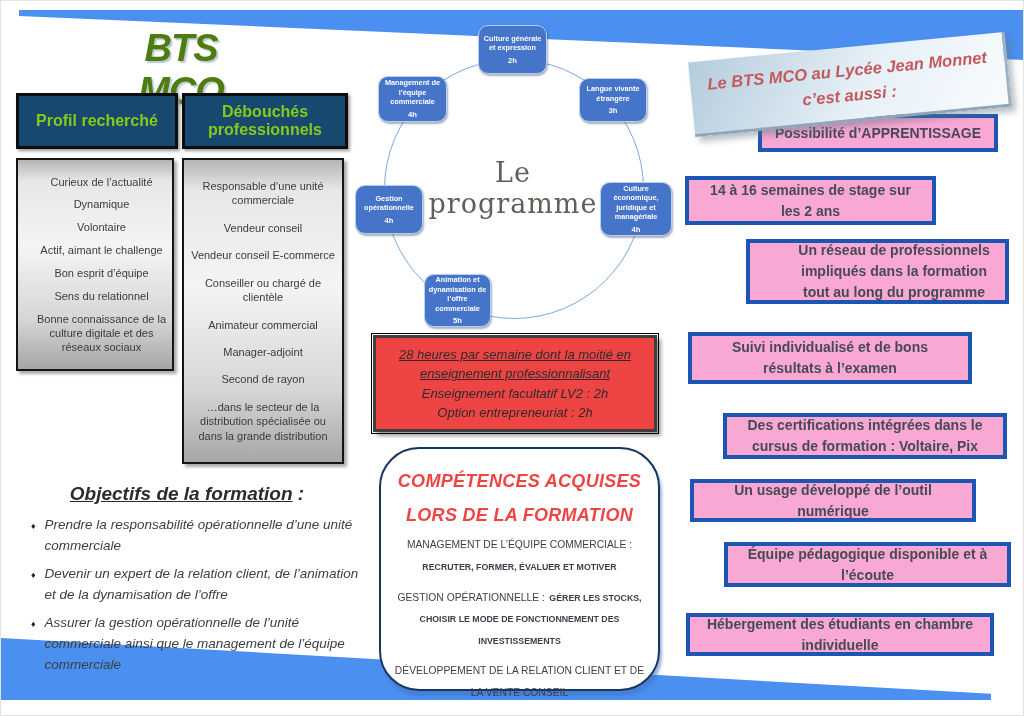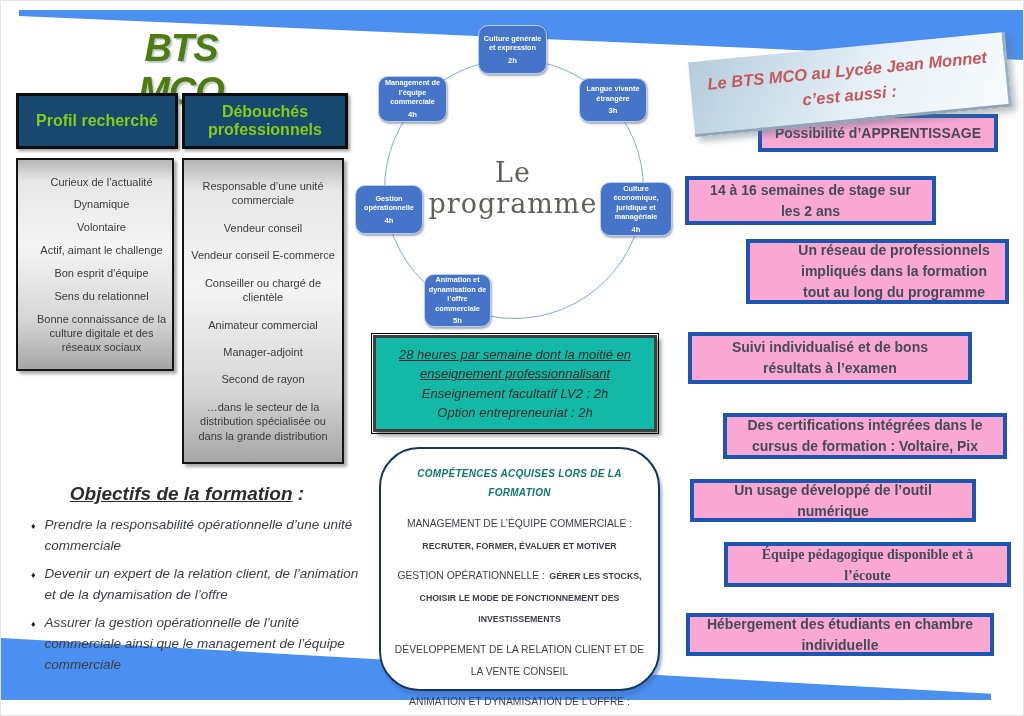--- a/index.html
+++ b/index.html
@@ -53,32 +53,32 @@
   .node .hrs{margin-top:3px;font-size:7.6px;}
   #node-0{left:477px;top:24px;width:69px;height:49px;}
   #node-1{left:377px;top:75px;width:69px;height:46px;}
   #node-2{left:578px;top:77px;width:68px;height:44px;}
   #node-3{left:354px;top:184px;width:68px;height:49px;}
   #node-4{left:599px;top:181px;width:72px;height:54px;}
   #node-5{left:423px;top:273px;width:67px;height:53px;}
   #node-6{left:530px;top:273px;width:78px;height:53px;}
 
   
-  #hours-box{position:absolute;z-index:3;left:372px;top:334px;width:284px;height:97px;background:#14b8a6;
+  #hours-box{position:absolute;z-index:3;left:372px;top:334px;width:284px;height:97px;background:#ef4444;
       border:3px solid #3f3f3f;outline:1px solid #000;outline-offset:1px;box-shadow:4px 4px 4px #9d9d9d;
       display:flex;flex-direction:column;align-items:center;justify-content:center;
       font-style:italic;font-size:13px;color:#2c2c2c;line-height:1.5;text-align:center;box-sizing:border-box;}
   #hours-box .u{text-decoration:underline;}
 
   
   #comp-box{position:absolute;z-index:3;left:378px;top:446px;width:281px;height:244px;background:#fff;
       border:2px solid #17365d;border-radius:40px;box-shadow:2px 5px 3px rgba(68,114,196,.55);
       padding:15px 13px;box-sizing:border-box;text-align:center;}
-  #comp-title{font-size:10px;font-weight:bold;font-style:italic;color:#0f766e;line-height:1.9;
-      margin-bottom:9px;letter-spacing:.3px;}
+  #comp-title{font-size:18px;font-weight:bold;font-style:italic;color:#ef4444;line-height:1.9;
+      letter-spacing:.3px;}
   .citem{margin-bottom:9px;line-height:1.35;}
   .ct{font-size:10.3px;font-weight:normal;color:#3c3f4a;}
   .cd{font-size:8.8px;font-weight:bold;color:#3c3f4a;}
 
   
   #banner{position:absolute;z-index:4;left:690px;top:46px;width:315px;height:72px;
       transform:rotate(-5.5deg);background:linear-gradient(120deg,#b4ccdc 0%,#e6f0f7 55%,#f8fbfd 100%);
       border-right:3px solid #9db3c4;border-bottom:3px solid #8fa6b8;
       box-shadow:4px 5px 6px rgba(100,112,128,.45);
       display:flex;align-items:center;justify-content:center;}
@@ -88,21 +88,21 @@
   
   .rbox{position:absolute;z-index:3;background:#f9a8d4;border:4px solid #1d56b2;box-sizing:border-box;
       display:flex;align-items:center;justify-content:center;text-align:center;
       font-weight:bold;font-size:14px;color:#474a55;line-height:1.5;padding:3px 10px;}
   #rb-0{left:757px;top:113px;width:240px;height:38px;}
   #rb-1{left:684px;top:175px;width:251px;height:49px;}
   #rb-2{left:745px;top:238px;width:263px;height:65px;padding-left:43px;}
   #rb-3{left:687px;top:331px;width:284px;height:52px;}
   #rb-4{left:722px;top:412px;width:284px;height:46px;}
   #rb-5{left:689px;top:478px;width:286px;height:43px;}
-  #rb-6{left:723px;top:541px;width:287px;height:45px;font-family:Liberation Serif, serif;}
+  #rb-6{left:723px;top:541px;width:287px;height:45px;}
   #rb-7{left:685px;top:612px;width:308px;height:43px;}
 </style>
 </head>
 <body>
 
 <div id="page">
 
   <div class="wedge-top"></div>
   <div class="wedge-bottom"></div>
 

